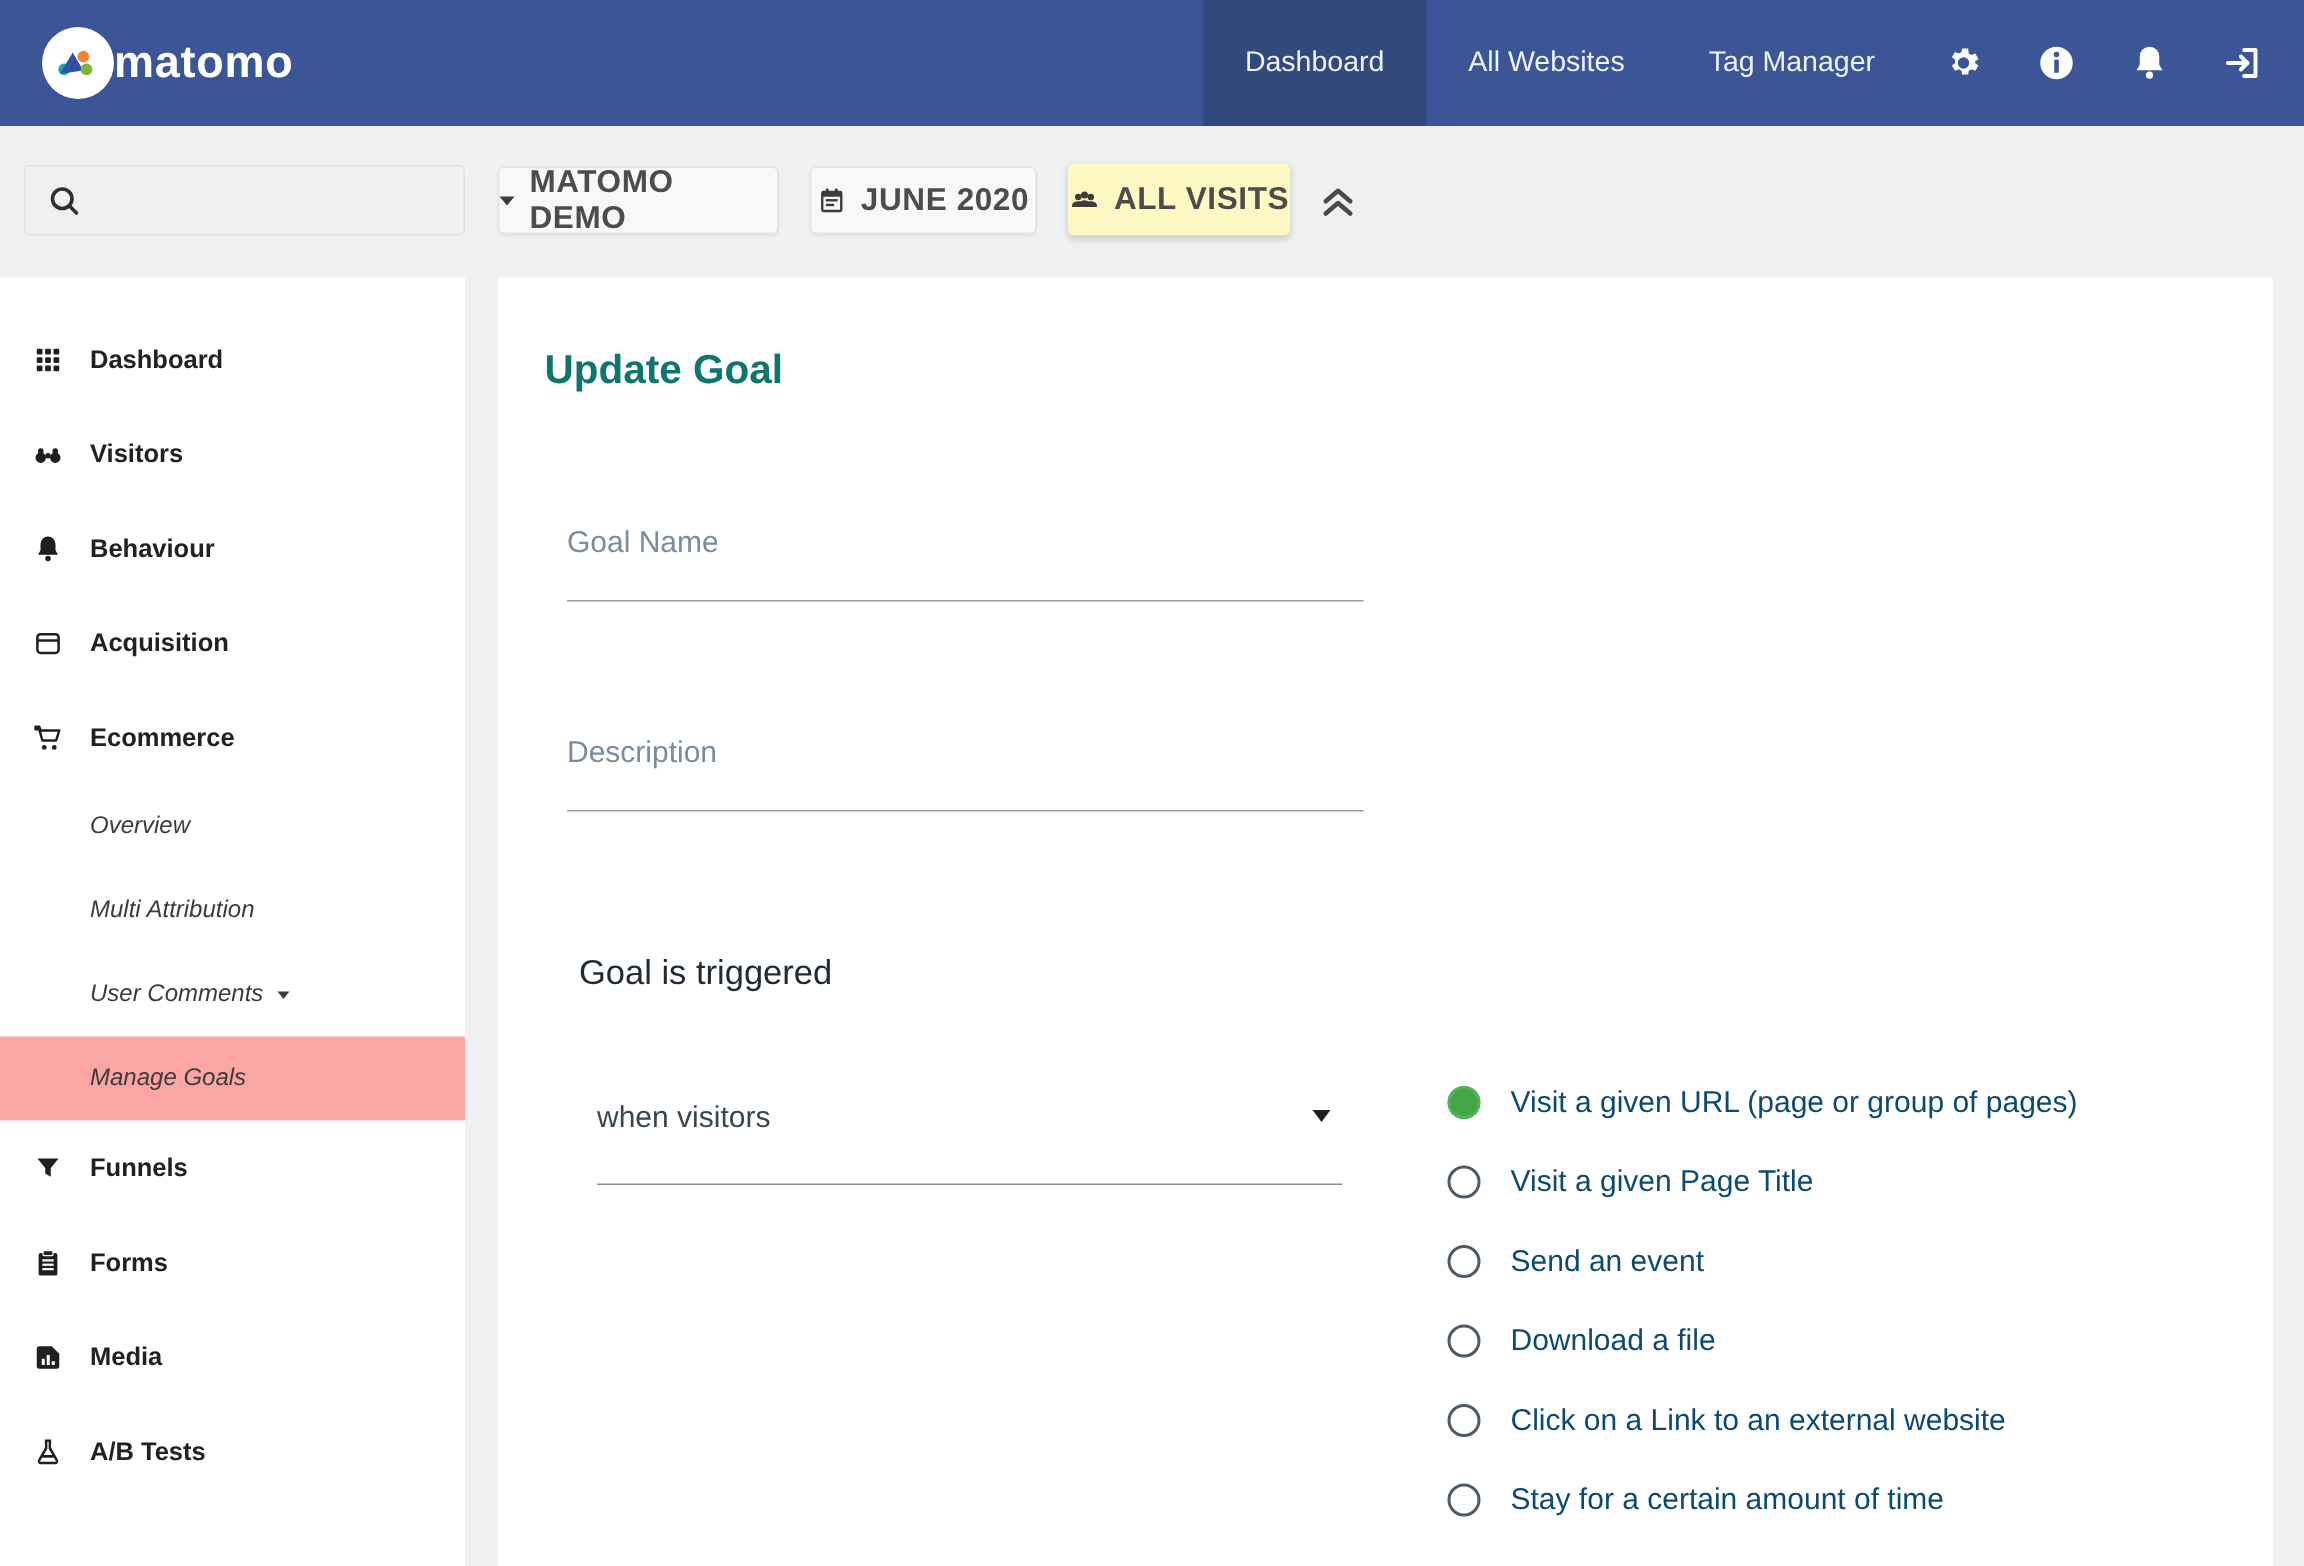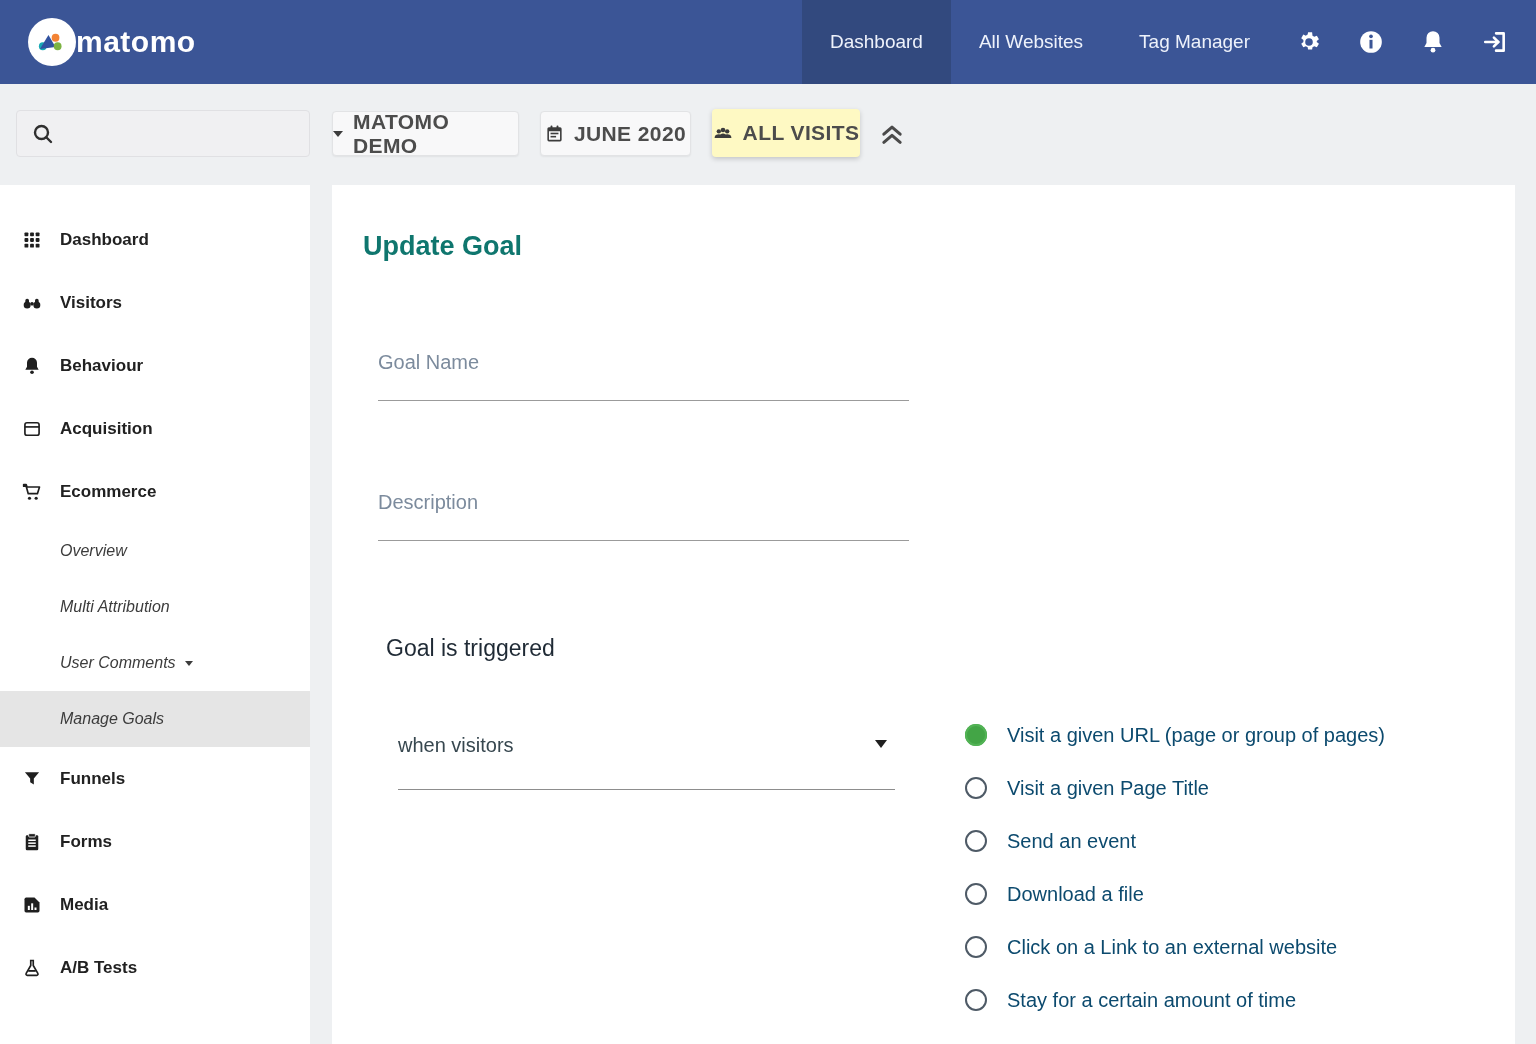--- a/index.html
+++ b/index.html
@@ -45,21 +45,21 @@
              background:#fff; padding-top:23px; }
   .side-row { height:63px; display:flex; align-items:center; padding-left:22px;
               cursor:pointer; }
   .side-row .icn { width:20px; height:20px; color:#1f1f1f; margin-right:18px;
                    display:flex; align-items:center; }
   .side-row .icn svg { width:20px; height:20px; }
   .side-label { font-size:17px; font-weight:700; color:#212121; }
   .side-sub { height:56px; display:flex; align-items:center; padding-left:60px;
               cursor:pointer; }
   .side-sub-label { font-size:16px; color:#3c3c3c;font-style:italic; }
-  .side-sub.active { background:#e5e5e5; }
+  .side-sub.active { background:#fca5a5; }
   .sub-caret { width:0; height:0; border-left:4px solid transparent;
                border-right:4px solid transparent; border-top:5px solid #3c3c3c;
                margin-left:9px; }
 
   
   .card { position:absolute; left:332px; top:185px; width:1183px; height:859px;
           background:#fff; }
   .page-title { position:absolute; left:31px; top:46px; font-size:27px;
                 font-weight:600; color:#0f766e; }
   .field-ph { position:absolute; font-size:20px; color:#7c8b9d; }

